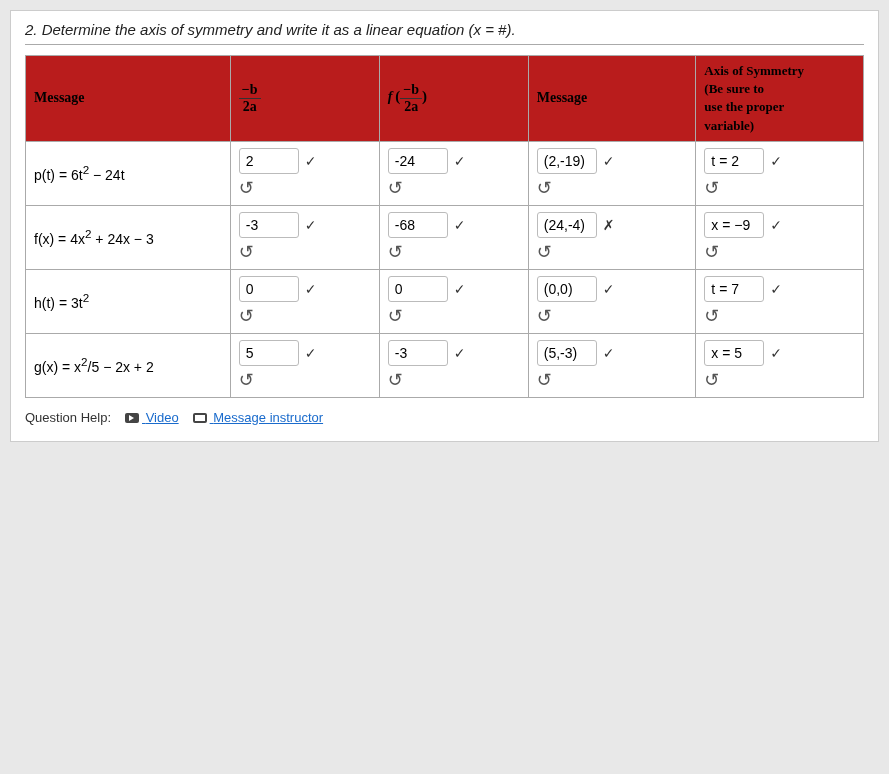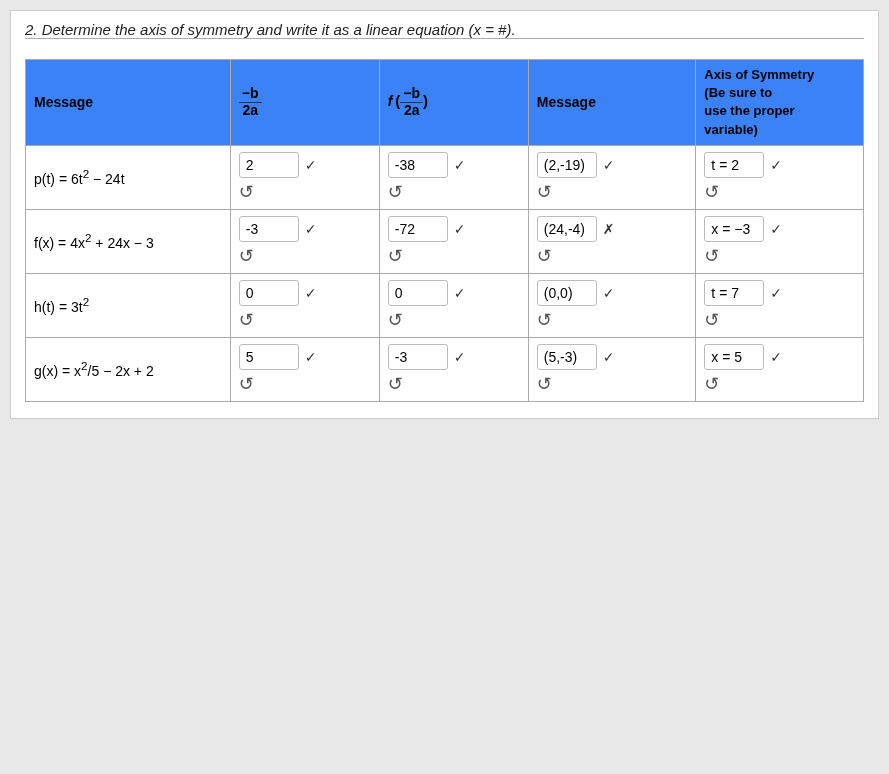--- a/index.html
+++ b/index.html
@@ -12,38 +12,40 @@
     .page {
       background: white;
       max-width: 869px;
       margin: 0 auto;
       padding: 10px 14px 16px 14px;
       border: 1px solid #ccc;
     }
     .title {
       font-size: 15px;
       font-style: italic;
-      margin-bottom: 20px;
+      margin-bottom: 10px;
       color: #222;
       border-bottom: 1px solid #aaa;
+      padding-bottom: 6px;
     }
     table {
       width: 100%;
       border-collapse: collapse;
       table-layout: fixed;
     }
     th, td {
       border: 1px solid #aaa;
       padding: 6px 8px;
       vertical-align: middle;
     }
     th {
-      background: #3b82f6;
+      background: #b91c1c;
       font-weight: bold;
       text-align: left;
+      font-family: Liberation Serif, serif;
     }
     td {
       background: white;
     }
     
     col.col-func { width: 22%; }
     col.col-b2a  { width: 16%; }
     col.col-fb2a { width: 16%; }
     col.col-vert { width: 18%; }
     col.col-axis { width: 18%; }
@@ -206,21 +208,21 @@
                 <span class="check-icon">✓</span>
               </div>
               <div class="input-row">
                 <span class="redo-icon" style="font-size: 18px; cursor: pointer;">↺</span>
               </div>
             </div>
           </td>
           <td>
             <div class="cell-inner">
               <div class="input-row">
-                <div class="answer-box">-38</div>
+                <div class="answer-box">-24</div>
                 <span class="check-icon">✓</span>
               </div>
               <div class="input-row">
                 <span class="redo-icon" style="font-size: 18px; cursor: pointer;">↺</span>
               </div>
             </div>
           </td>
           <td>
             <div class="cell-inner">
               <div class="input-row">
@@ -253,21 +255,21 @@
                 <span class="check-icon">✓</span>
               </div>
               <div class="input-row">
                 <span class="redo-icon" style="font-size: 18px; cursor: pointer;">↺</span>
               </div>
             </div>
           </td>
           <td>
             <div class="cell-inner">
               <div class="input-row">
-                <div class="answer-box">-72</div>
+                <div class="answer-box">-68</div>
                 <span class="check-icon">✓</span>
               </div>
               <div class="input-row">
                 <span class="redo-icon" style="font-size: 18px; cursor: pointer;">↺</span>
               </div>
             </div>
           </td>
           <td>
             <div class="cell-inner">
               <div class="input-row">
@@ -275,21 +277,21 @@
                 <span class="cross-icon">✗</span>
               </div>
               <div class="input-row">
                 <span class="redo-icon" style="font-size: 18px; cursor: pointer;">↺</span>
               </div>
             </div>
           </td>
           <td>
             <div class="cell-inner">
               <div class="input-row">
-                <div class="answer-box">x = −3</div>
+                <div class="answer-box">x = −9</div>
                 <span class="check-icon">✓</span>
               </div>
               <div class="input-row">
                 <span class="redo-icon" style="font-size: 18px; cursor: pointer;">↺</span>
               </div>
             </div>
           </td>
         </tr>
         <tr>
           <td class="func-cell">h(t) = 3t<sup>2</sup></td>
@@ -381,13 +383,24 @@
               </div>
               <div class="input-row">
                 <span class="redo-icon" style="font-size: 18px; cursor: pointer;">↺</span>
               </div>
             </div>
           </td>
         </tr>
       </tbody>
   </table>
 
+  <div class="question-help">
+    <span>Question Help:</span>
+    <a>
+      <span class="video-icon"></span>
+      <span>Video</span>
+    </a>
+    <a>
+      <span class="msg-icon"></span>
+      <span>Message instructor</span>
+    </a>
+  </div>
 </div>
 
 </body></html>

